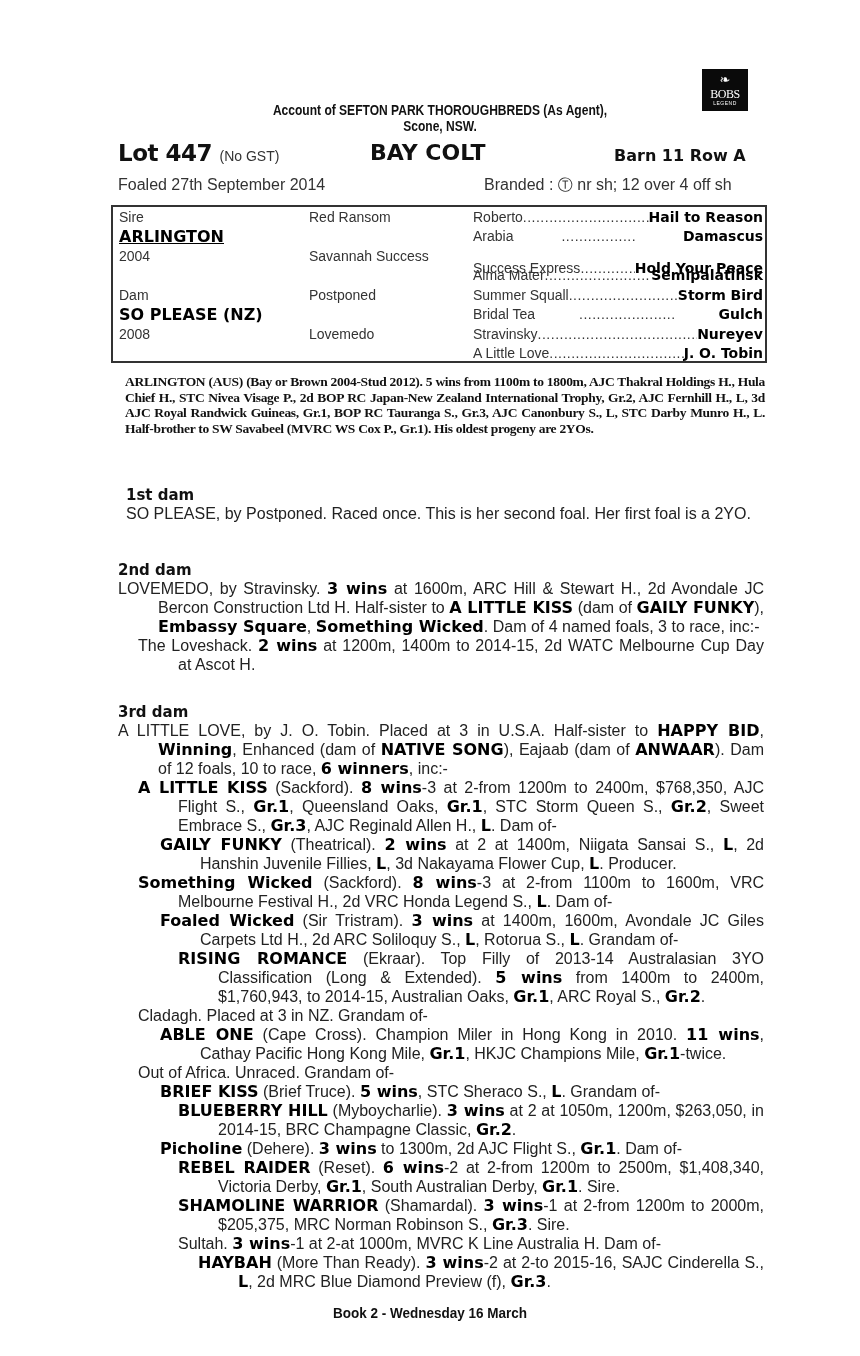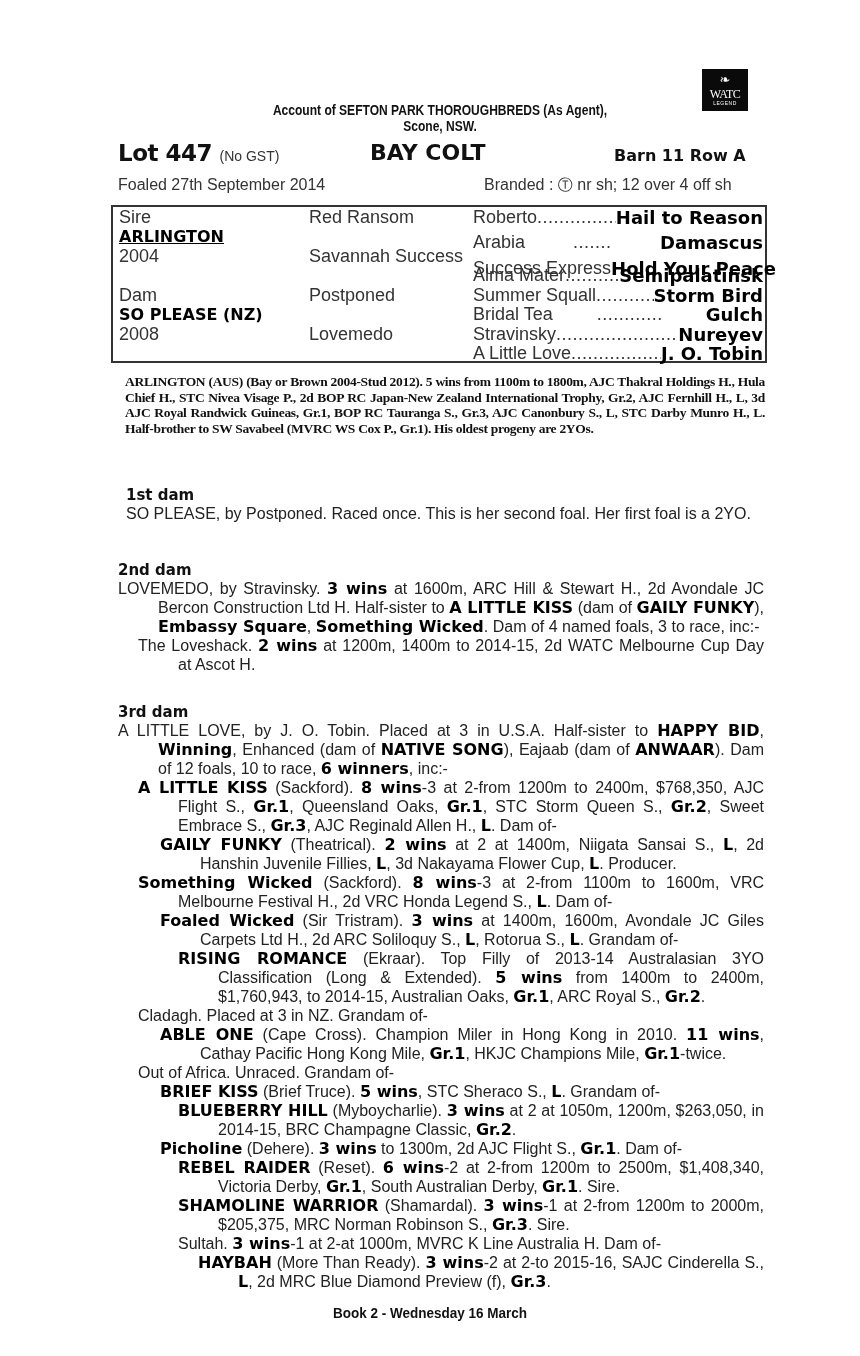--- a/index.html
+++ b/index.html
@@ -11,21 +11,21 @@
   .logo .sub { font-size: 5px; line-height: 7px; letter-spacing: 0.5px; }
   .vendor { left: 110px; width: 660px; top: 102px; text-align: center; font-weight: bold; font-size: 14px; line-height: 16px; font-family: "Liberation Sans", sans-serif; transform: scaleX(0.86); }
   .lot { left: 118px; top: 140px; font-size: 23px; font-weight: bold; font-family: "DejaVu Sans", sans-serif; letter-spacing: -0.5px; }
   .lot .nogst { font-size: 14px; font-weight: normal; font-family: "Liberation Sans", sans-serif; color: #333; letter-spacing: 0; }
   .colt { left: 370px; top: 140px; font-size: 22px; font-weight: bold; font-family: "DejaVu Sans", sans-serif; }
   .barn { left: 614px; top: 146px; font-size: 16px; font-weight: bold; font-family: "DejaVu Sans", sans-serif; }
   .foaled { left: 118px; top: 176px; font-size: 16px; color: #333; }
   .brand { left: 484px; top: 176px; font-size: 16px; color: #333; }
   .brandmark { display: inline-block; font-size: 15px; }
   .ped { left: 111px; top: 205px; width: 656px; height: 158px; border: 2px solid #333; box-sizing: border-box; }
-  .ped .cell { position: absolute; font-size: 18px; color: #333; line-height: 19.5px; }
+  .ped .cell { position: absolute; font-size: 14px; color: #333; line-height: 19.5px; }
   .ped .big { font-weight: bold; font-size: 16px; color: #000; font-family: "DejaVu Sans", sans-serif; }
   .ped .g3 { left: 360px; width: 290px; display: flex; }
   .ped .g3 .a { white-space: nowrap; }
   .ped .g3 .dots { flex: 1; overflow: hidden; white-space: nowrap; }
   .ped .g3 .dots::after { content: "................................................................................"; letter-spacing: 0.5px; }
   .ped .g3 .b { white-space: nowrap; }
   .sire-note { left: 125px; top: 374px; width: 640px; font-weight: bold; font-size: 13.5px; line-height: 15.5px; font-family: Liberation Serif, serif; text-align: justify; letter-spacing: -0.3px; }
   .section-h { font-weight: bold; font-size: 15px; font-family: "DejaVu Sans", sans-serif; }
   .para { font-size: 16px; line-height: 19px; color: #222; text-align: justify; text-align-last: left; }
   .b { font-weight: bold; font-family: "DejaVu Sans", sans-serif; color: #000; }
@@ -35,21 +35,21 @@
   .lvl2 { padding-left: 82px; text-indent: -40px; }
   .lvl3 { padding-left: 100px; text-indent: -40px; }
   .lvl4 { padding-left: 120px; text-indent: -40px; }
   .footer { left: 110px; width: 640px; top: 1304px; text-align: center; font-weight: bold; font-size: 15px; transform: scaleX(0.9); }
 </style>
 </head>
 <body>
 
 <div class="abs logo">
   <div class="horse">❧</div>
-  <div class="bobs">WATC</div>
+  <div class="bobs">BOBS</div>
   <div class="sub">LEGEND</div>
 </div>
 
 <div class="abs vendor">
   <div>Account of SEFTON PARK THOROUGHBREDS (As Agent),</div>
   <div>Scone, NSW.</div>
 </div>
 
 <div class="abs lot">
   <span>Lot 447</span>
@@ -76,21 +76,21 @@
   <div class="cell" style="left:196px;top:1px;">Red Ransom</div>
   <div class="cell" style="left:196px;top:40px;">Savannah Success</div>
   <div class="cell" style="left:196px;top:79px;">Postponed</div>
   <div class="cell" style="left:196px;top:118px;">Lovemedo</div>
 
   <div class="cell g3" style="top:1px;">
       <span class="a">Roberto</span>
       <span class="dots"></span>
       <span class="b">Hail to Reason</span>
     </div>
-  <div class="cell g3" style="top:26px;gap:48px;">
+  <div class="cell g3" style="top:20px;gap:48px;">
       <span class="a">Arabia</span>
       <span class="dots"></span>
       <span class="b">Damascus</span>
     </div>
   <div class="cell g3" style="top:40px;margin-top:12px;">
       <span class="a">Success Express</span>
       <span class="dots"></span>
       <span class="b">Hold Your Peace</span>
     </div>
   <div class="cell g3" style="top:59px;justify-content:center;">

